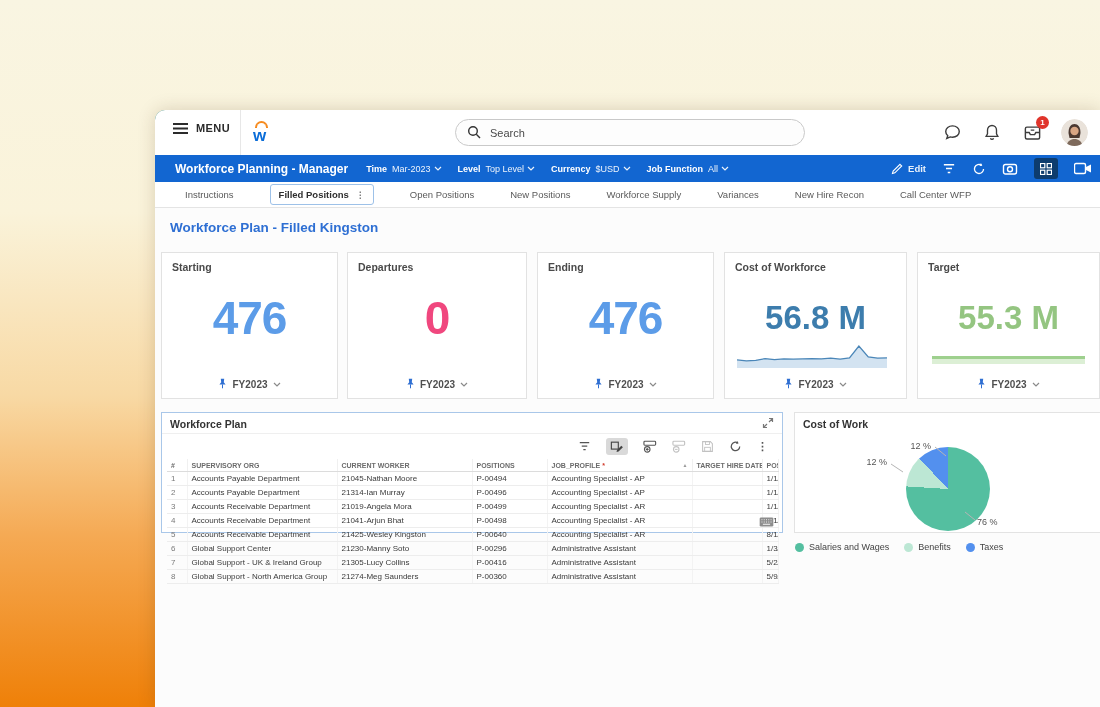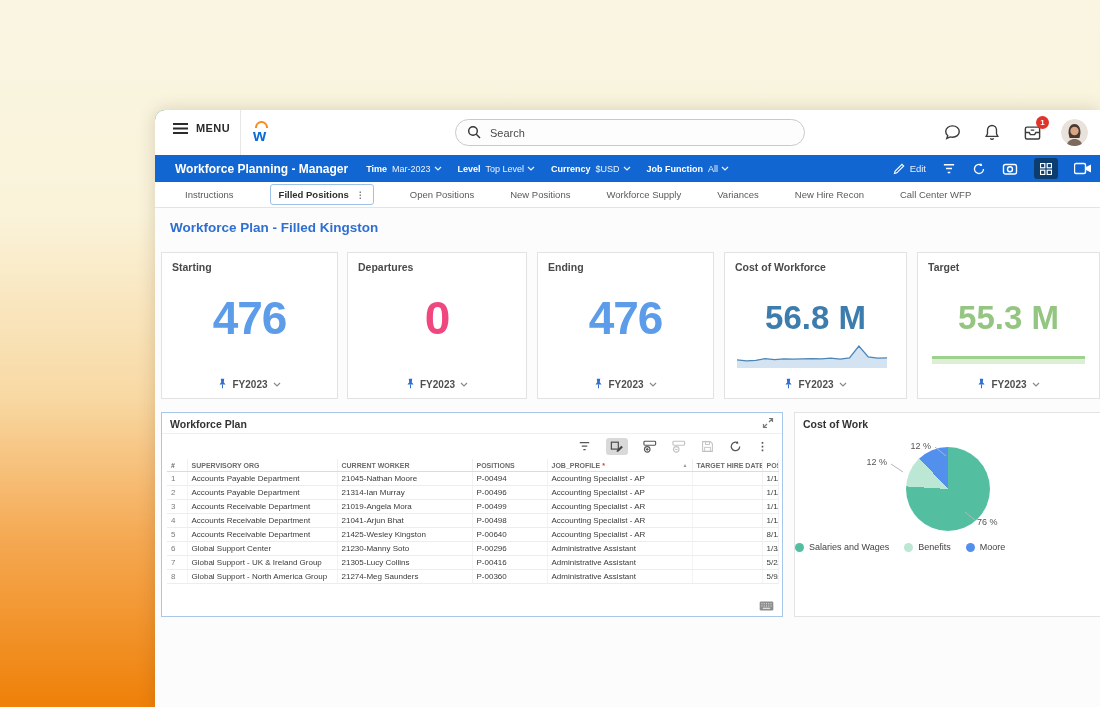--- a/index.html
+++ b/index.html
@@ -33,21 +33,21 @@
   .top-icon { position:relative; width:22px; height:26px; display:flex; align-items:center; justify-content:center; cursor:pointer; }
   .badge { position:absolute; top:-4px; right:-6px; min-width:13px; height:13px; border-radius:7px; background:#e0342b; color:#fff; font-size:8px; font-weight:bold; display:flex; align-items:center; justify-content:center; padding:0 3px; }
   .avatar { width:27px; height:27px; border-radius:50%; overflow:hidden; cursor:pointer; }
   
   .banner { height:27px; background:#1266d1; display:flex; align-items:center; padding:0 8px 0 20px; color:#fff; }
   .banner-title { font-size:12px; font-weight:bold; white-space:nowrap; margin-right:18px; }
   .filters { display:flex; align-items:center; gap:16px; }
   .filter { display:flex; align-items:center; gap:5px; cursor:pointer; white-space:nowrap; }
   .filter .flabel { font-size:9px; font-weight:bold; }
   .filter .fvalue { font-size:9px; opacity:.92; display:flex; align-items:center; gap:3px; }
-  .banner-right { margin-left:auto; display:flex; align-items:center; gap:16px; }
+  .banner-right { margin-left:auto; display:flex; align-items:center; gap:16px;font-weight:bold; }
   .banner-ic { display:flex; align-items:center; gap:5px; cursor:pointer; }
   .banner-ic .elabel { font-size:9.5px; color:rgba(255,255,255,.9); }
   .grid-ic { background:#0d3c6e; border-radius:3px; width:24px; height:21px; display:flex; align-items:center; justify-content:center; }
   
   .tabbar { height:26px; background:#fff; border-bottom:1px solid #e4e4e4; display:flex; align-items:center; padding-left:30px; gap:36px; }
   .tab { font-size:9.5px; color:#5a5a5a; cursor:pointer; white-space:nowrap; }
   .tab.selected { font-weight:bold; color:#2f2f2f; border:1px solid #9dc1e8; border-radius:3px; padding:4px 8px; display:flex; align-items:center; gap:7px; background:#fff; }
   .tab .kebab { color:#777; font-size:9px; }
   
   .content { position:relative; height:499px; background:#fcfcfc; }
@@ -58,21 +58,21 @@
   .card .big { position:absolute; left:0; width:100%; text-align:center; font-weight:bold; letter-spacing:-1px; }
   .big.num { top:38px; font-size:46px; }
   .big.money { top:46px; font-size:33px; letter-spacing:0; }
   .card .cfooter { position:absolute; bottom:8px; left:0; width:100%; display:flex; align-items:center; justify-content:center; gap:5px; cursor:pointer; }
   .card .cfooter .ptext { font-size:10px; font-weight:bold; color:#4f4f4f; }
   .spark { position:absolute; left:12px; right:12px; bottom:30px; height:26px; }
   .target-bar { position:absolute; left:14px; right:14px; bottom:34px; height:8px; }
   .target-bar .t1 { height:3px; background:#9ed08e; }
   .target-bar .t2 { height:5px; background:#dcefd5; }
   
-  .panel { position:absolute; top:204px; height:205px; background:#fff; }
+  .panel { position:absolute; top:204px; height:121px; background:#fff; }
   .panel-wp { left:6px; width:622px; border:1px solid #a9c7e9; }
   .panel-cw { left:639px; width:307px; border:1px solid #e3e3e3; }
   .panel-header { position:relative; height:21px; border-bottom:1px solid #efefef; }
   .panel-header .ptitle { position:absolute; left:8px; top:5px; font-size:10.5px; font-weight:bold; color:#333; }
   .expand-ic { position:absolute; right:8px; top:4px; cursor:pointer; }
   .wp-toolbar { height:25px; display:flex; align-items:center; justify-content:flex-end; gap:15px; padding-right:14px; }
   .tool { display:flex; align-items:center; justify-content:center; cursor:pointer; }
   .tool.sel { background:#d9d9d9; border-radius:3px; padding:2px 4px; }
   .tool .kebab { color:#555; font-size:11px; font-weight:bold; }
   
@@ -506,18 +506,18 @@
         <div class="leg-item">
           <span class="leg-dot" style="background-color: rgb(84, 191, 160);"></span>
           <span>Salaries and Wages</span>
         </div>
         <div class="leg-item">
           <span class="leg-dot" style="background-color: rgb(188, 231, 212);"></span>
           <span>Benefits</span>
         </div>
         <div class="leg-item">
           <span class="leg-dot" style="background-color: rgb(83, 144, 238);"></span>
-          <span>Moore</span>
+          <span>Taxes</span>
         </div>
       </div>
     </div>
   </div>
 </div>
 
 </body></html>

